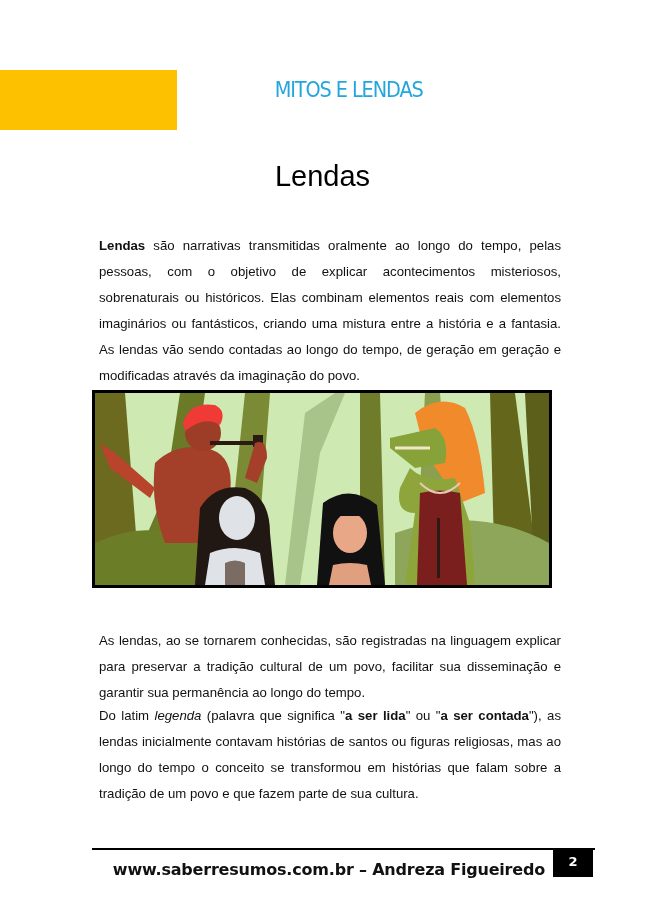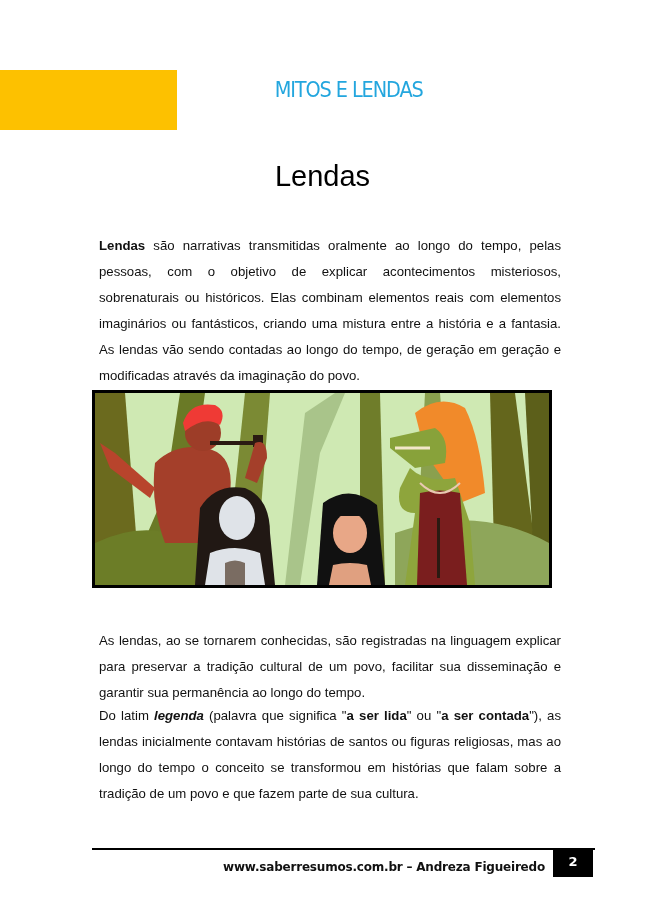--- a/index.html
+++ b/index.html
@@ -14,26 +14,26 @@
     .para { position:absolute; left:91px; width:462px; font-size:13.2px; line-height:26px;
             text-align:justify; margin:8px; color:#111; }
     .p1 { top:225px; }
     .p2 { top:620px; }
     .p3 { top:695px; }
     .illus { position:absolute; left:92px; top:390px; width:460px; height:198px;
              box-sizing:border-box; border:3px solid #000; overflow:hidden; background:#cfe9b3; }
     .illus svg { display:block; width:100%; height:100%; }
     .footer-rule { position:absolute; left:92px; top:848px; width:503px; height:2px; background:#000; }
     .footer-text { position:absolute; right:100px; top:860px; font-family:"DejaVu Sans", sans-serif;
-                   font-weight:bold; font-size:12px; color:#111; letter-spacing:-0.2px; }
+                   font-weight:bold; font-size:16px; color:#111; letter-spacing:-0.2px; }
     .page-num { position:absolute; left:553px; top:850px; width:40px; height:27px; background:#000;
                 color:#fff; font-family:"DejaVu Sans", sans-serif; font-weight:bold; font-size:13px;
                 text-align:center; line-height:24px; }
     b.bold { font-weight:bold; }
-    i.italic-bold { font-weight:bold; font-style:italic; }
+    i.italic-bold { font-weight:normal; font-style:italic; }
   </style>
 </head>
 <body>
 
 <div class="yellow-bar"></div>
 <div class="header-title">MITOS E LENDAS</div>
 
 <h1 class="page-title" style="margin:0;">Lendas</h1>
 
 <p class="para p1"><b class="bold">Lendas</b><span> são narrativas transmitidas oralmente ao longo do tempo, pelas pessoas, com o objetivo de explicar acontecimentos misteriosos, sobrenaturais ou históricos. Elas combinam elementos reais com elementos imaginários ou fantásticos, criando uma mistura entre a história e a fantasia. As lendas vão sendo contadas ao longo do tempo, de geração em geração e modificadas através da imaginação do povo.</span></p>

